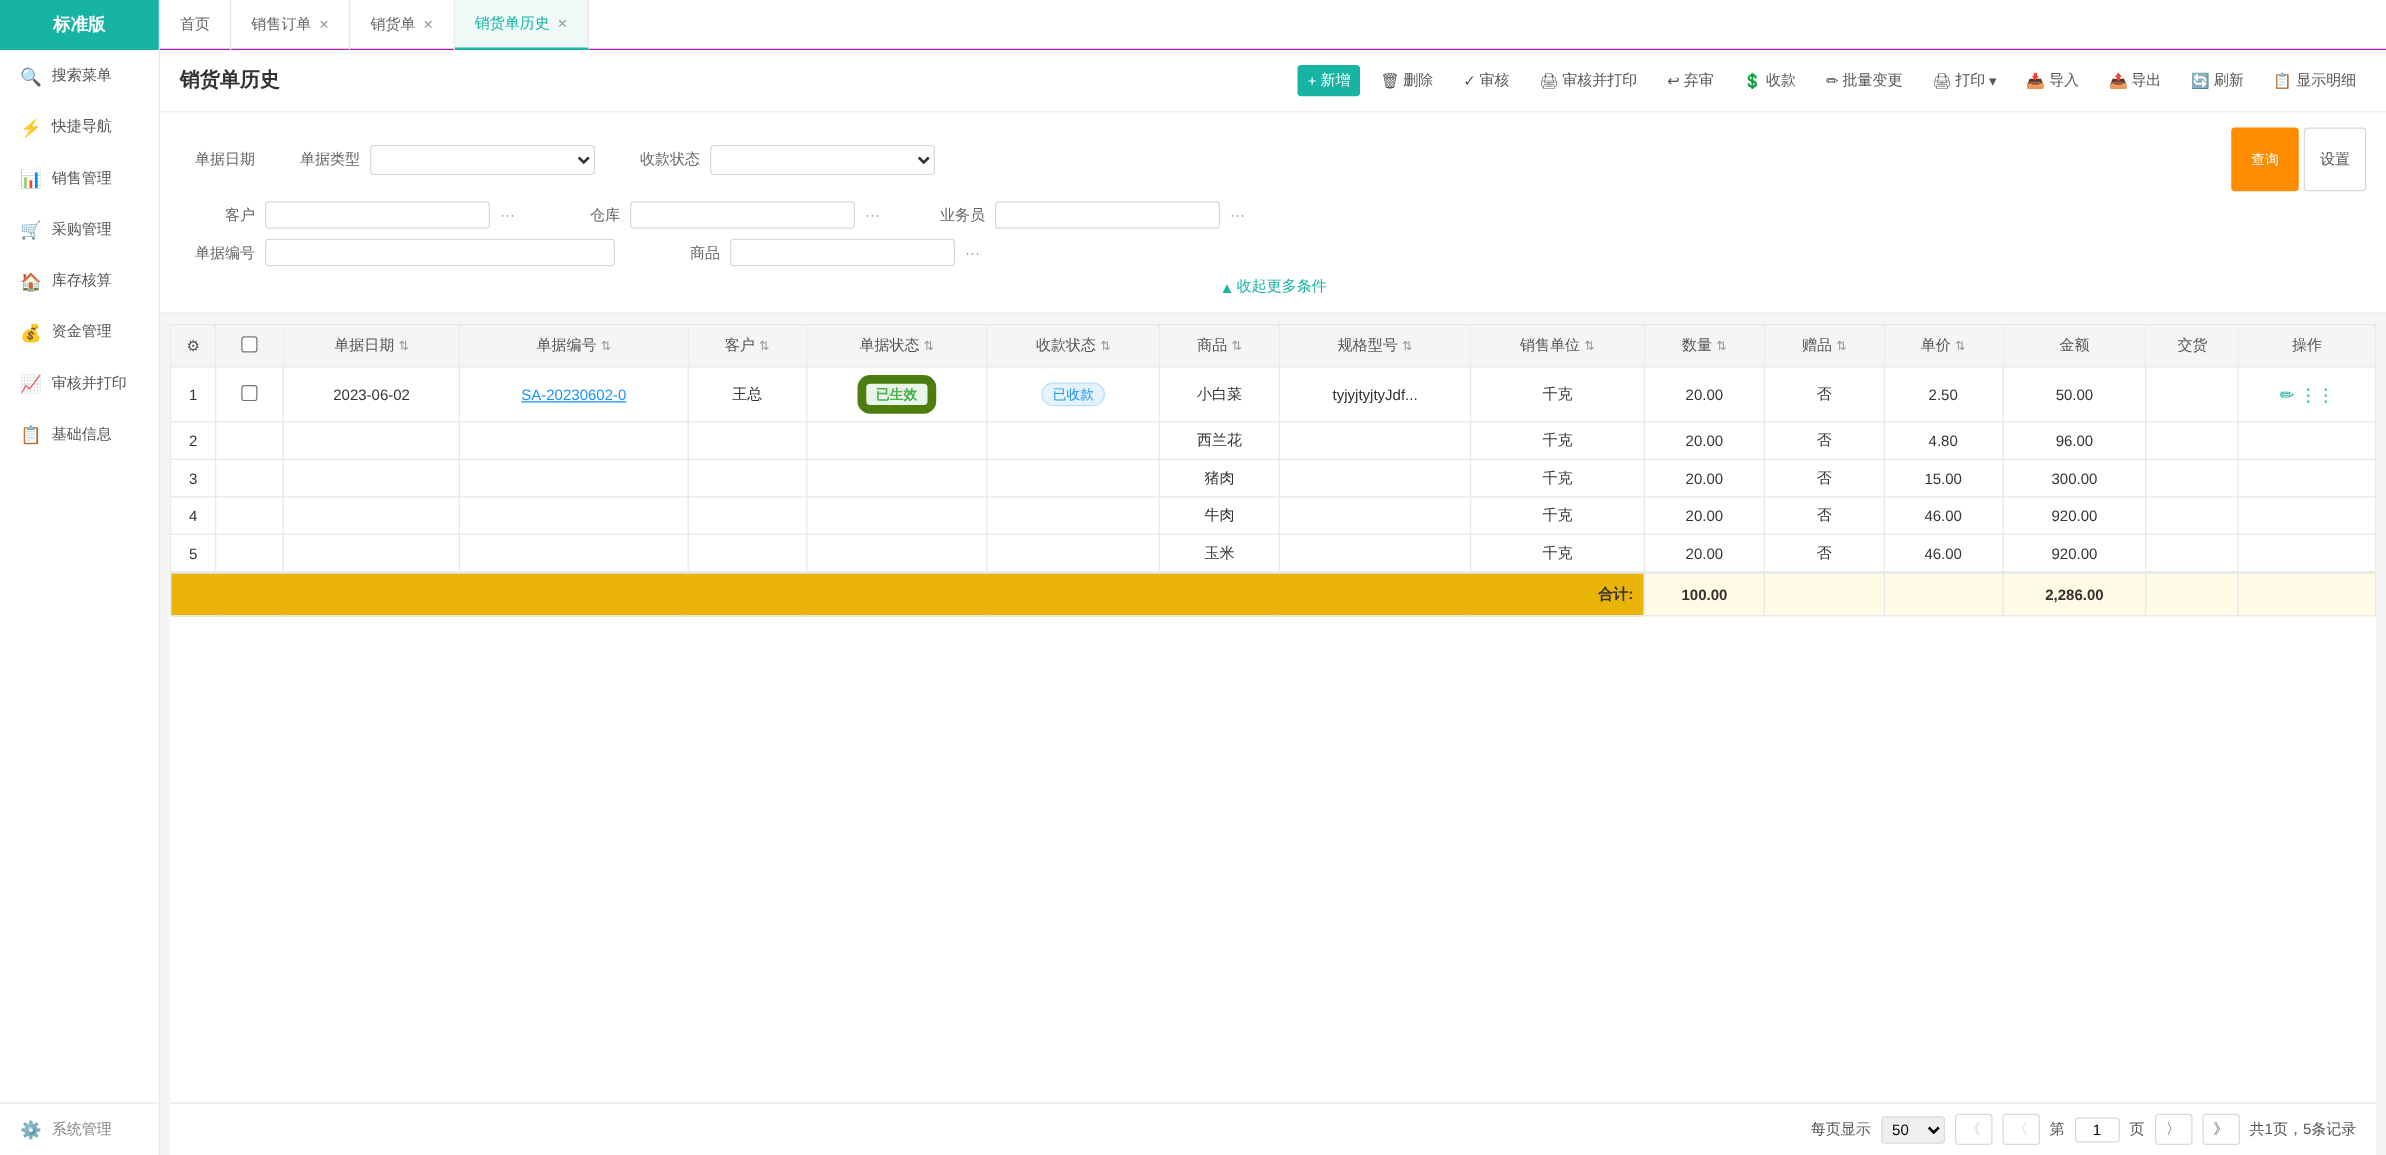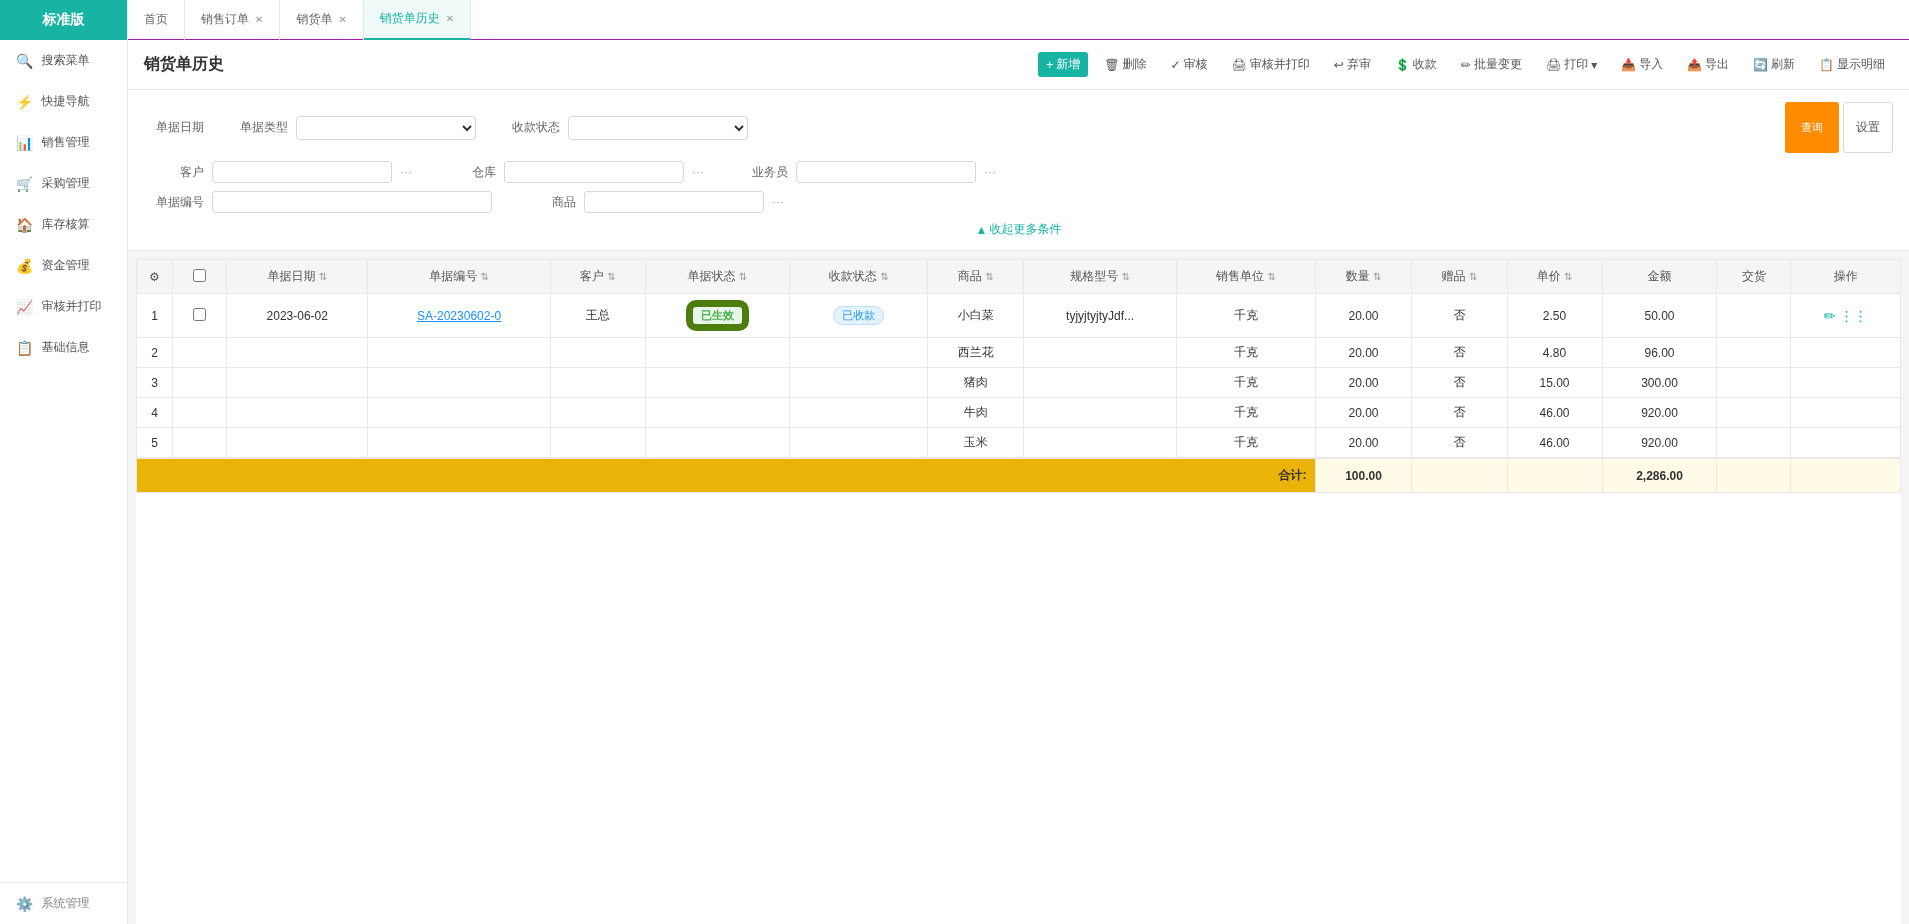--- a/index.html
+++ b/index.html
@@ -423,14 +423,30 @@
             <td style="background:#fffbe6;"></td>
             <td style="background:#fffbe6;"></td>
             <td style="text-align:center; background:#fffbe6; font-weight:bold;">2,286.00</td>
             <td style="background:#fffbe6;"></td>
             <td style="background:#fffbe6;"></td>
           </tr>
         </tfoot>
       </table>
     </div>
 
+    <div class="pagination">
+      <span>每页显示</span>
+      <select class="per-page-select">
+        <option>50</option>
+        <option>100</option>
+        <option>200</option>
+      </select>
+      <button class="page-btn disabled">《</button>
+      <button class="page-btn disabled">〈</button>
+      <span>第</span>
+      <input class="page-num-input" value="1" style="">
+      <span>页</span>
+      <button class="page-btn">〉</button>
+      <button class="page-btn">》</button>
+      <span>共1页，5条记录</span>
+    </div>
   </div>
 </div>
 
 </body></html>

